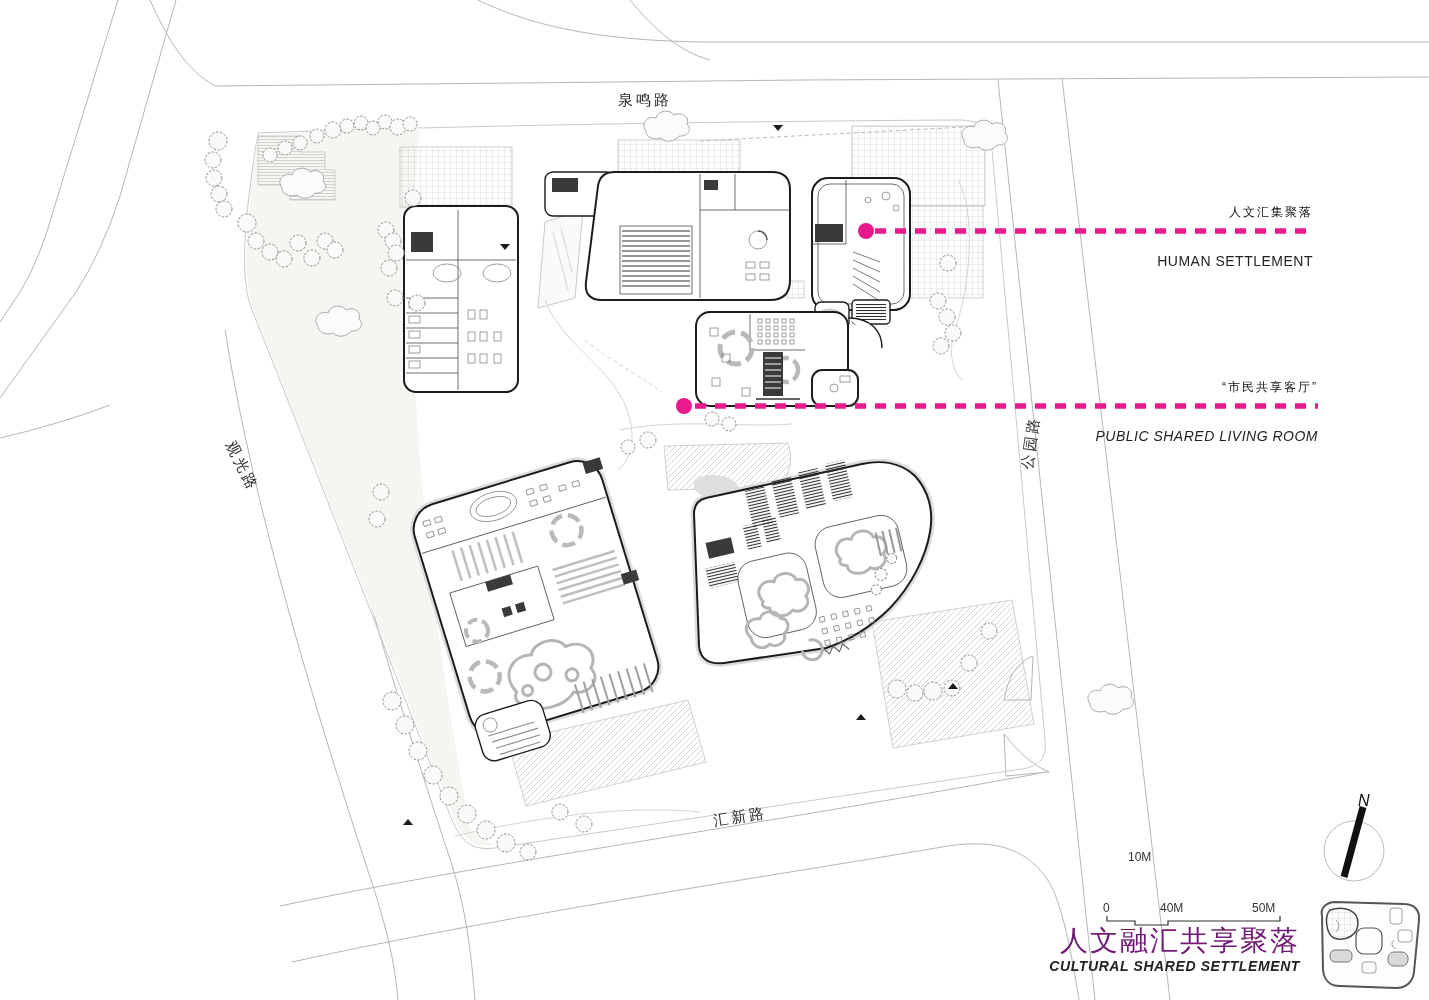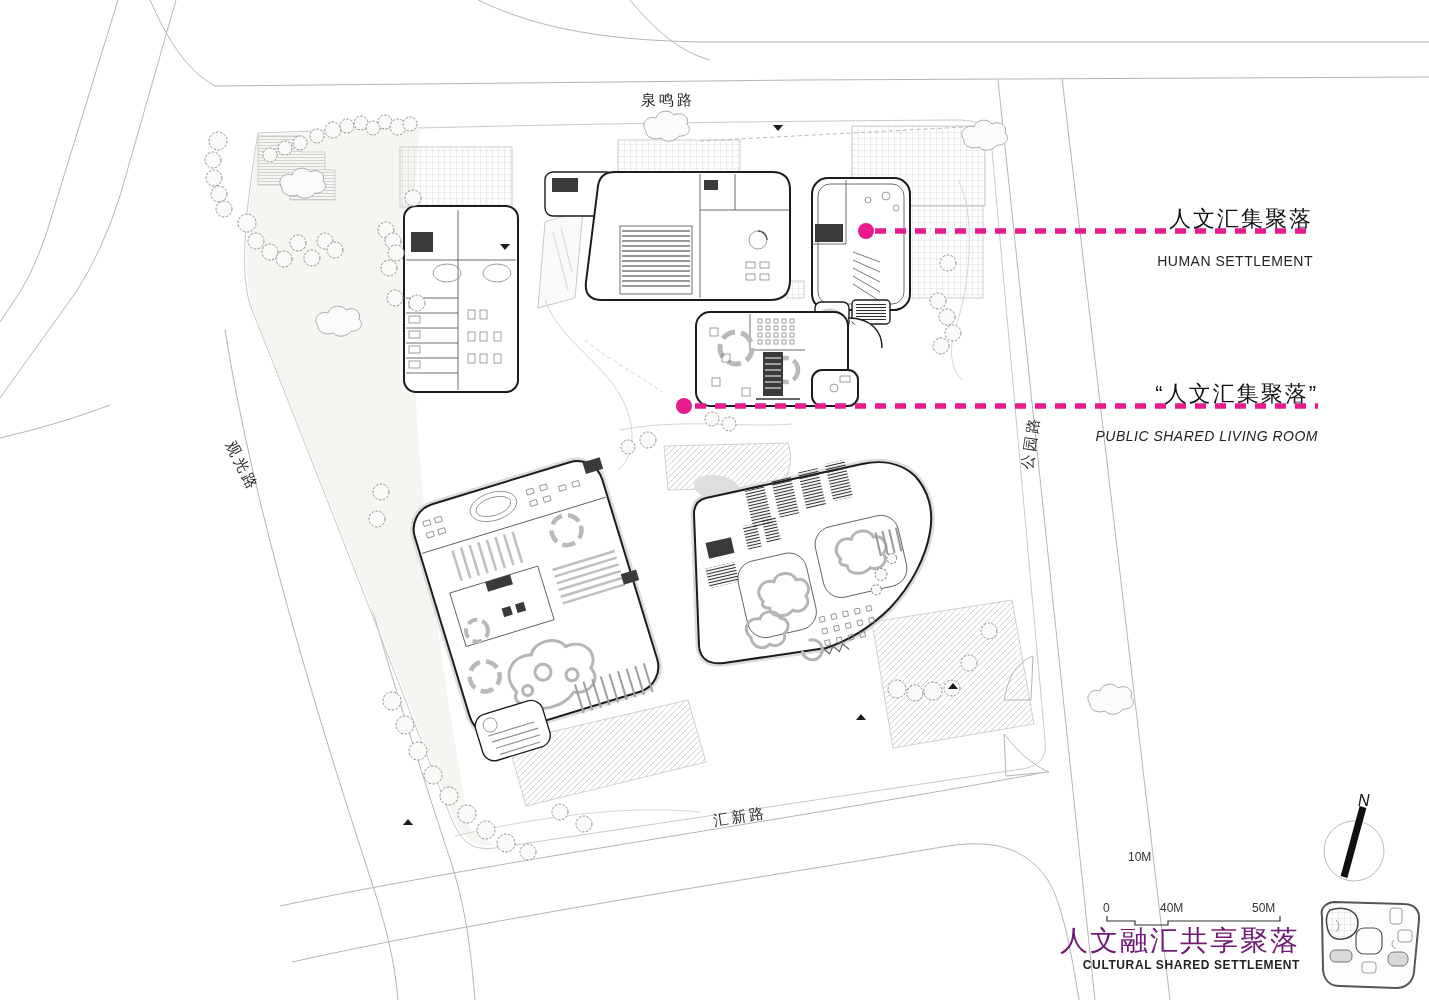--- a/index.html
+++ b/index.html
@@ -1,24 +1,24 @@
 <!DOCTYPE html>
 <html><head>
 <meta charset="utf-8">
 <style>
   html,body{margin:0;padding:0;background:#fff;}
   body{width:1429px;height:1000px;position:relative;overflow:hidden;
        font-family:"Liberation Sans",sans-serif;color:#1c1c1c;}
   #plan-svg{position:absolute;left:0;top:0;}
   .label{position:absolute;white-space:nowrap;}
   .road-label{font-size:15px;letter-spacing:3px;color:#2a2a2a;}
-  .callout-zh{font-size:22px;letter-spacing:2px;color:#111;text-align:right;}
+  .callout-zh{font-size:12px;letter-spacing:2px;color:#111;text-align:right;}
   .callout-en{font-size:14px;letter-spacing:.5px;color:#222;text-align:right;margin-top:20px;}
   .title-zh{font-size:28px;letter-spacing:2px;color:#701a75;text-align:right;}
-  .title-en{font-size:12px;letter-spacing:.6px;color:#222;text-align:right;font-weight:bold;}
+  .title-en{font-size:14px;letter-spacing:.6px;color:#222;text-align:right;font-weight:bold;font-style:italic;}
   .scale-label{font-size:12px;color:#333;}
   .north-label{font-size:16px;font-style:italic;color:#111;}
   .tree{stroke:#8f8f8f;fill:#fafaf8;stroke-width:1;stroke-dasharray:2.5,1.5;}
   .wall{stroke:#1c1c1c;stroke-width:2;fill:#ffffff;}
   .wall-thin{stroke:#1c1c1c;stroke-width:1.4;fill:#ffffff;}
   .inner{stroke:#4a4a4a;stroke-width:.8;fill:none;}
   .furn{stroke:#777;stroke-width:.7;fill:none;}
   .gray-play{stroke:#b5b5b5;stroke-width:3;fill:none;stroke-linecap:round;}
   .roadline{stroke:#b5b5b5;stroke-width:1;fill:none;}
   .siteline{stroke:#c9c9c9;stroke-width:1;fill:none;}
@@ -465,32 +465,32 @@
     <rect x="1390" y="908" width="12" height="16" rx="3" class="furn"></rect>
     <rect x="1398" y="930" width="14" height="12" rx="3" class="furn"></rect>
     <rect x="1330" y="950" width="22" height="12" rx="5" fill="#d9d9d9" stroke="#777" stroke-width="1"></rect>
     <rect x="1388" y="952" width="20" height="14" rx="6" fill="#d9d9d9" stroke="#777" stroke-width="1"></rect>
     <rect x="1362" y="962" width="14" height="11" rx="3" class="furn"></rect>
     <path d="M1336,920 q6,6 0,12" class="furn"></path>
     <path d="M1394,940 q-5,5 2,9" class="furn"></path>
   </g>
 </svg>
 
-<div class="label road-label" style="left:618px;top:91px;margin-left:23px;">泉鸣路</div>
+<div class="label road-label" style="left:618px;top:91px;">泉鸣路</div>
 
 <div class="label road-label" style="left:238px;top:438px;transform:rotate(63deg);transform-origin:left top;">观光路</div>
 
 <div class="label road-label" style="left:1018px;top:468px;transform:rotate(-82deg);transform-origin:left top;">公园路</div>
 
 <div class="label road-label" style="left:712px;top:812px;transform:rotate(-9deg);transform-origin:left top;">汇新路</div>
 
 <div class="label callout-zh" style="right:116px;top:204px;">人文汇集聚落</div>
 <div class="label callout-en" style="right:116px;top:233px;">HUMAN SETTLEMENT</div>
 
-<div class="label callout-zh" style="right:111px;top:379px;">“人文汇集聚落”</div>
+<div class="label callout-zh" style="right:111px;top:379px;">“市民共享客厅”</div>
 <div class="label callout-en" style="right:111px;top:408px;font-style:italic;">PUBLIC SHARED LIVING ROOM</div>
 
 <div class="label scale-label" style="left:1103px;top:901px;">0</div>
 <div class="label scale-label" style="left:1128px;top:850px;">10M</div>
 <div class="label scale-label" style="left:1160px;top:901px;">40M</div>
 <div class="label scale-label" style="left:1252px;top:901px;">50M</div>
 
 <div class="label title-zh" style="right:129px;top:922px;">人文融汇共享聚落</div>
 <div class="label title-en" style="right:129px;top:958px;">CULTURAL SHARED SETTLEMENT</div>
 

